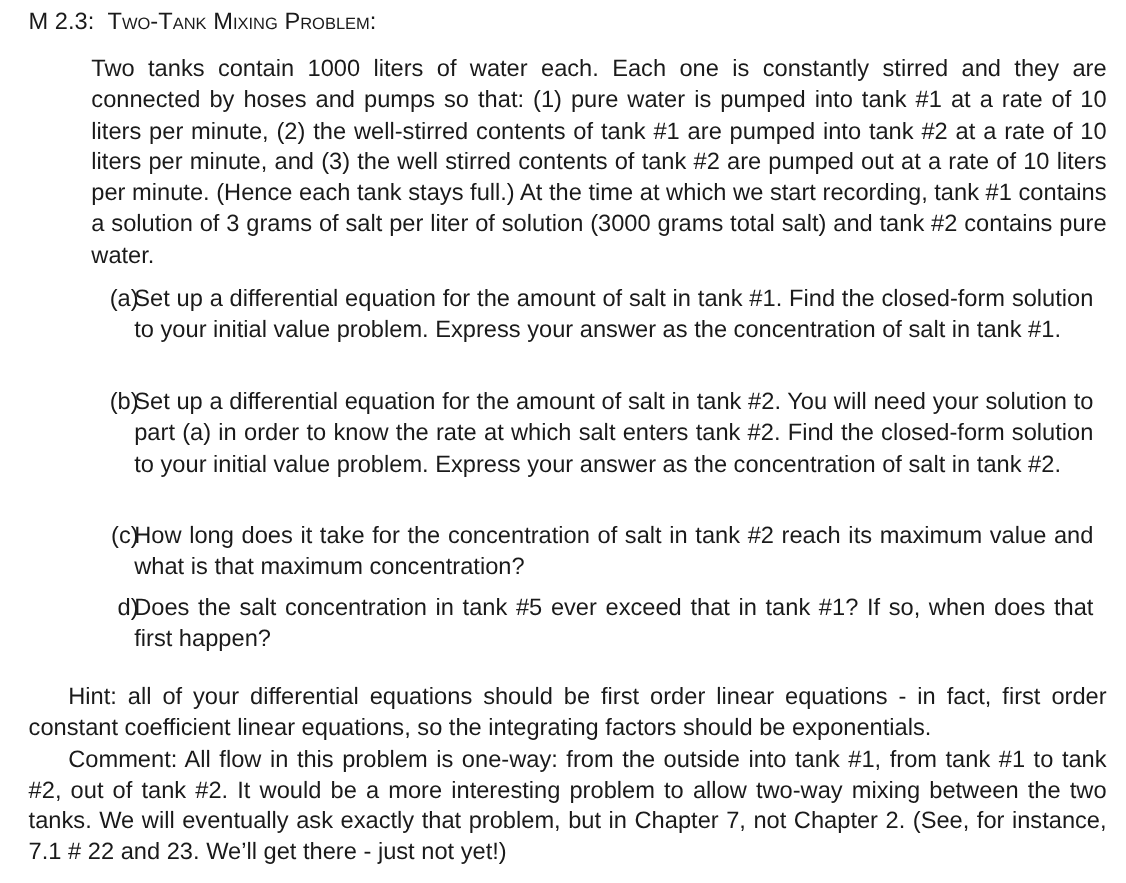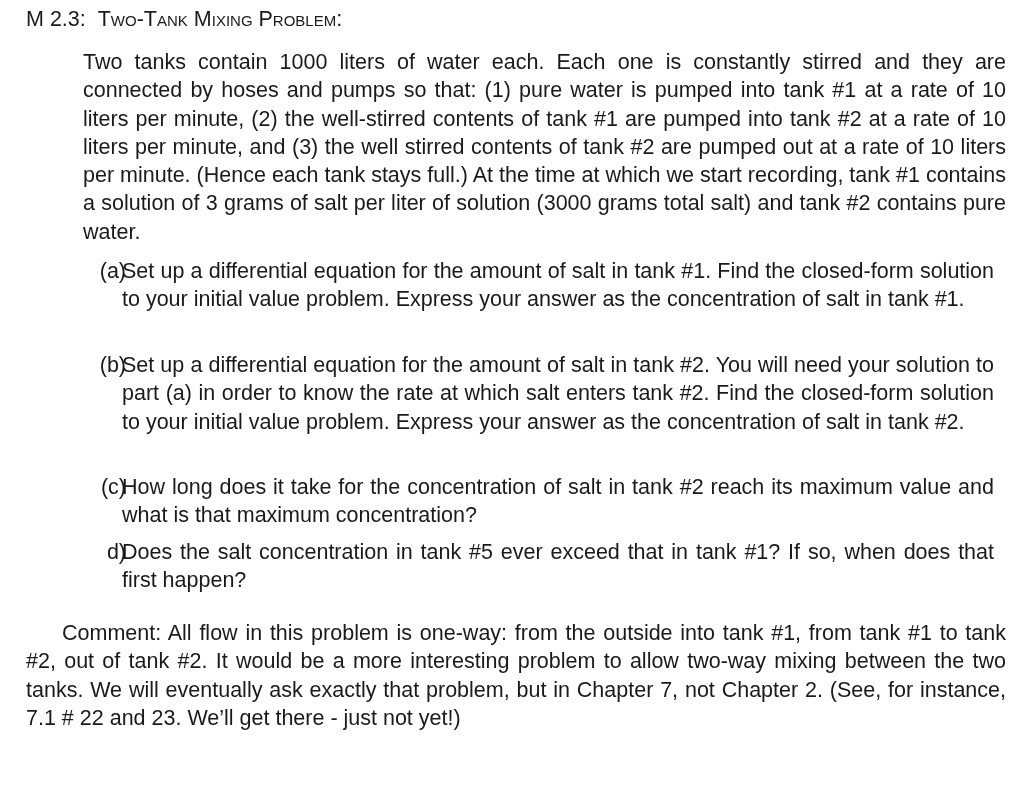--- a/index.html
+++ b/index.html
@@ -109,16 +109,17 @@
       <span class="label txt">(c)</span>
       <div class="body txt">How long does it take for the concentration of salt in tank #2 reach its maximum value and what is that maximum concentration?</div>
     </div>
     <div class="part" style="top:281px;">
       <span class="label txt">d)</span>
       <div class="body txt">Does the salt concentration in tank #5 ever exceed that in tank #1? If so, when does that first happen?</div>
     </div>
   </div>
 
   <div class="notes txt">
+    <p>Hint: all of your differential equations should be first order linear equations - in fact, first order constant coefficient linear equations, so the integrating factors should be exponentials.</p>
     <p>Comment: All flow in this problem is one-way: from the outside into tank #1, from tank #1 to tank #2, out of tank #2. It would be a more interesting problem to allow two-way mixing between the two tanks. We will eventually ask exactly that problem, but in Chapter 7, not Chapter 2. (See, for instance, 7.1 # 22 and 23. We’ll get there - just not yet!)</p>
   </div>
 
 </div>
 
 </body></html>

